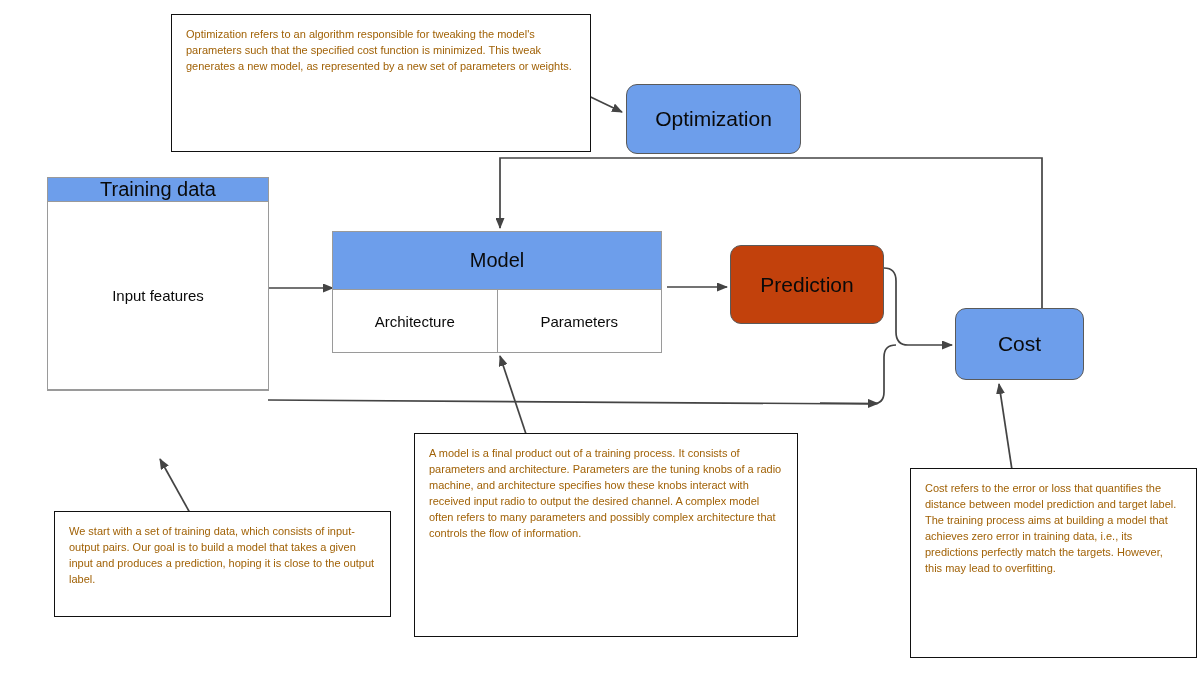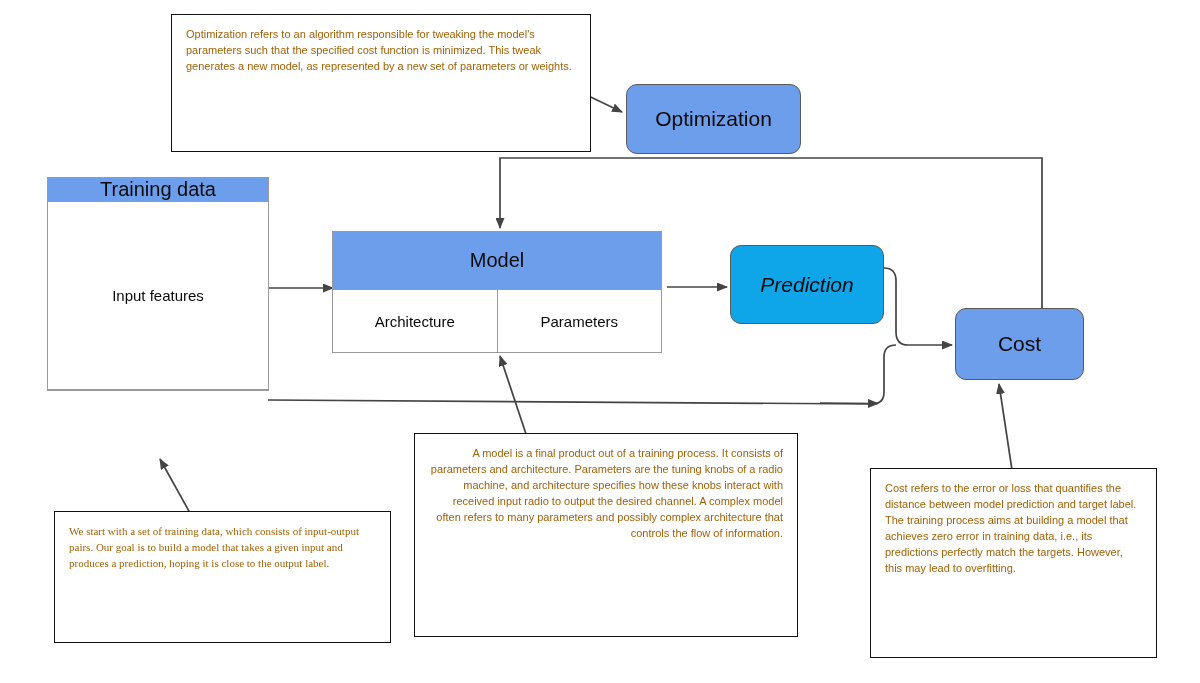--- a/index.html
+++ b/index.html
@@ -7,21 +7,21 @@
   #stage{position:relative;width:1200px;height:683px;overflow:hidden;background:#fff;}
   svg.wires{position:absolute;left:0;top:0;width:1200px;height:683px;pointer-events:none;}
 
   .note{position:absolute;box-sizing:border-box;background:#fff;border:1.6px solid #111;
         padding:12px 14px 10px 14px;font-size:11px;line-height:1.45;color:#a16207;margin-left:36px;}
   .note p{margin:0;}
 
   .rounded{position:absolute;box-sizing:border-box;border:1.6px solid #5a5a5a;border-radius:11px;
            display:flex;align-items:center;justify-content:center;font-size:21px;color:#0a0a0a;}
   .rounded.blue{background:#6d9eeb;}
-  .rounded.white{background:#0ea5e9;font-style:italic;}
+  .rounded.white{background:#c2410c;}
 
   .tbl{position:absolute;box-sizing:border-box;border:1.4px solid #9a9a9a;background:#fff;
        display:flex;flex-direction:column;}
   .tbl .hd{background:#6d9eeb;border-bottom:1.4px solid #9a9a9a;display:flex;align-items:center;
            justify-content:center;font-size:20px;color:#0a0a0a;}
   .tbl .cell{display:flex;align-items:center;justify-content:center;font-size:15px;color:#0a0a0a;background:#fff;}
   .tbl .cell.divider{border-bottom:1.4px solid #9a9a9a;}
   .tbl .row2{display:flex;flex:1 1 auto;}
   .tbl .row2 .cell{flex:1 1 50%;}
   .tbl .row2 .cell:first-child{border-right:1.4px solid #9a9a9a;}
@@ -92,25 +92,25 @@
   </div>
 
   <div class="rounded white" style="left:730px;top:245px;width:154px;height:79px;">
     <span>Prediction</span>
   </div>
 
   <div class="rounded blue" style="left:955px;top:308px;width:129px;height:72px;">
     <span>Cost</span>
   </div>
 
-  <div class="note" style="left:378px;top:433px;width:384px;height:204px;text-align:right;">
+  <div class="note" style="left:378px;top:433px;width:384px;height:204px;">
     <p>A model is a final product out of a training process. It consists of parameters and architecture. Parameters are the tuning knobs of a radio machine, and architecture specifies how these knobs interact with received input radio to output the desired channel. A complex model often refers to many parameters and possibly complex architecture that controls the flow of information.</p>
   </div>
 
-  <div class="note" style="left:18px;top:511px;width:337px;height:132px;font-family:Liberation Serif, serif;">
+  <div class="note" style="left:18px;top:511px;width:337px;height:106px;">
     <p>We start with a set of training data, which consists of input-output pairs. Our goal is to build a model that takes a given input and produces a prediction, hoping it is close to the output label.</p>
   </div>
 
-  <div class="note" style="left:834px;top:468px;width:287px;height:190px;">
+  <div class="note" style="left:874px;top:468px;width:287px;height:190px;">
     <p>Cost refers to the error or loss that quantifies the distance between model prediction and target label. The training process aims at building a model that achieves zero error in training data, i.e., its predictions perfectly match the targets. However, this may lead to overfitting.</p>
   </div>
 
 </div>
 
 </body></html>

